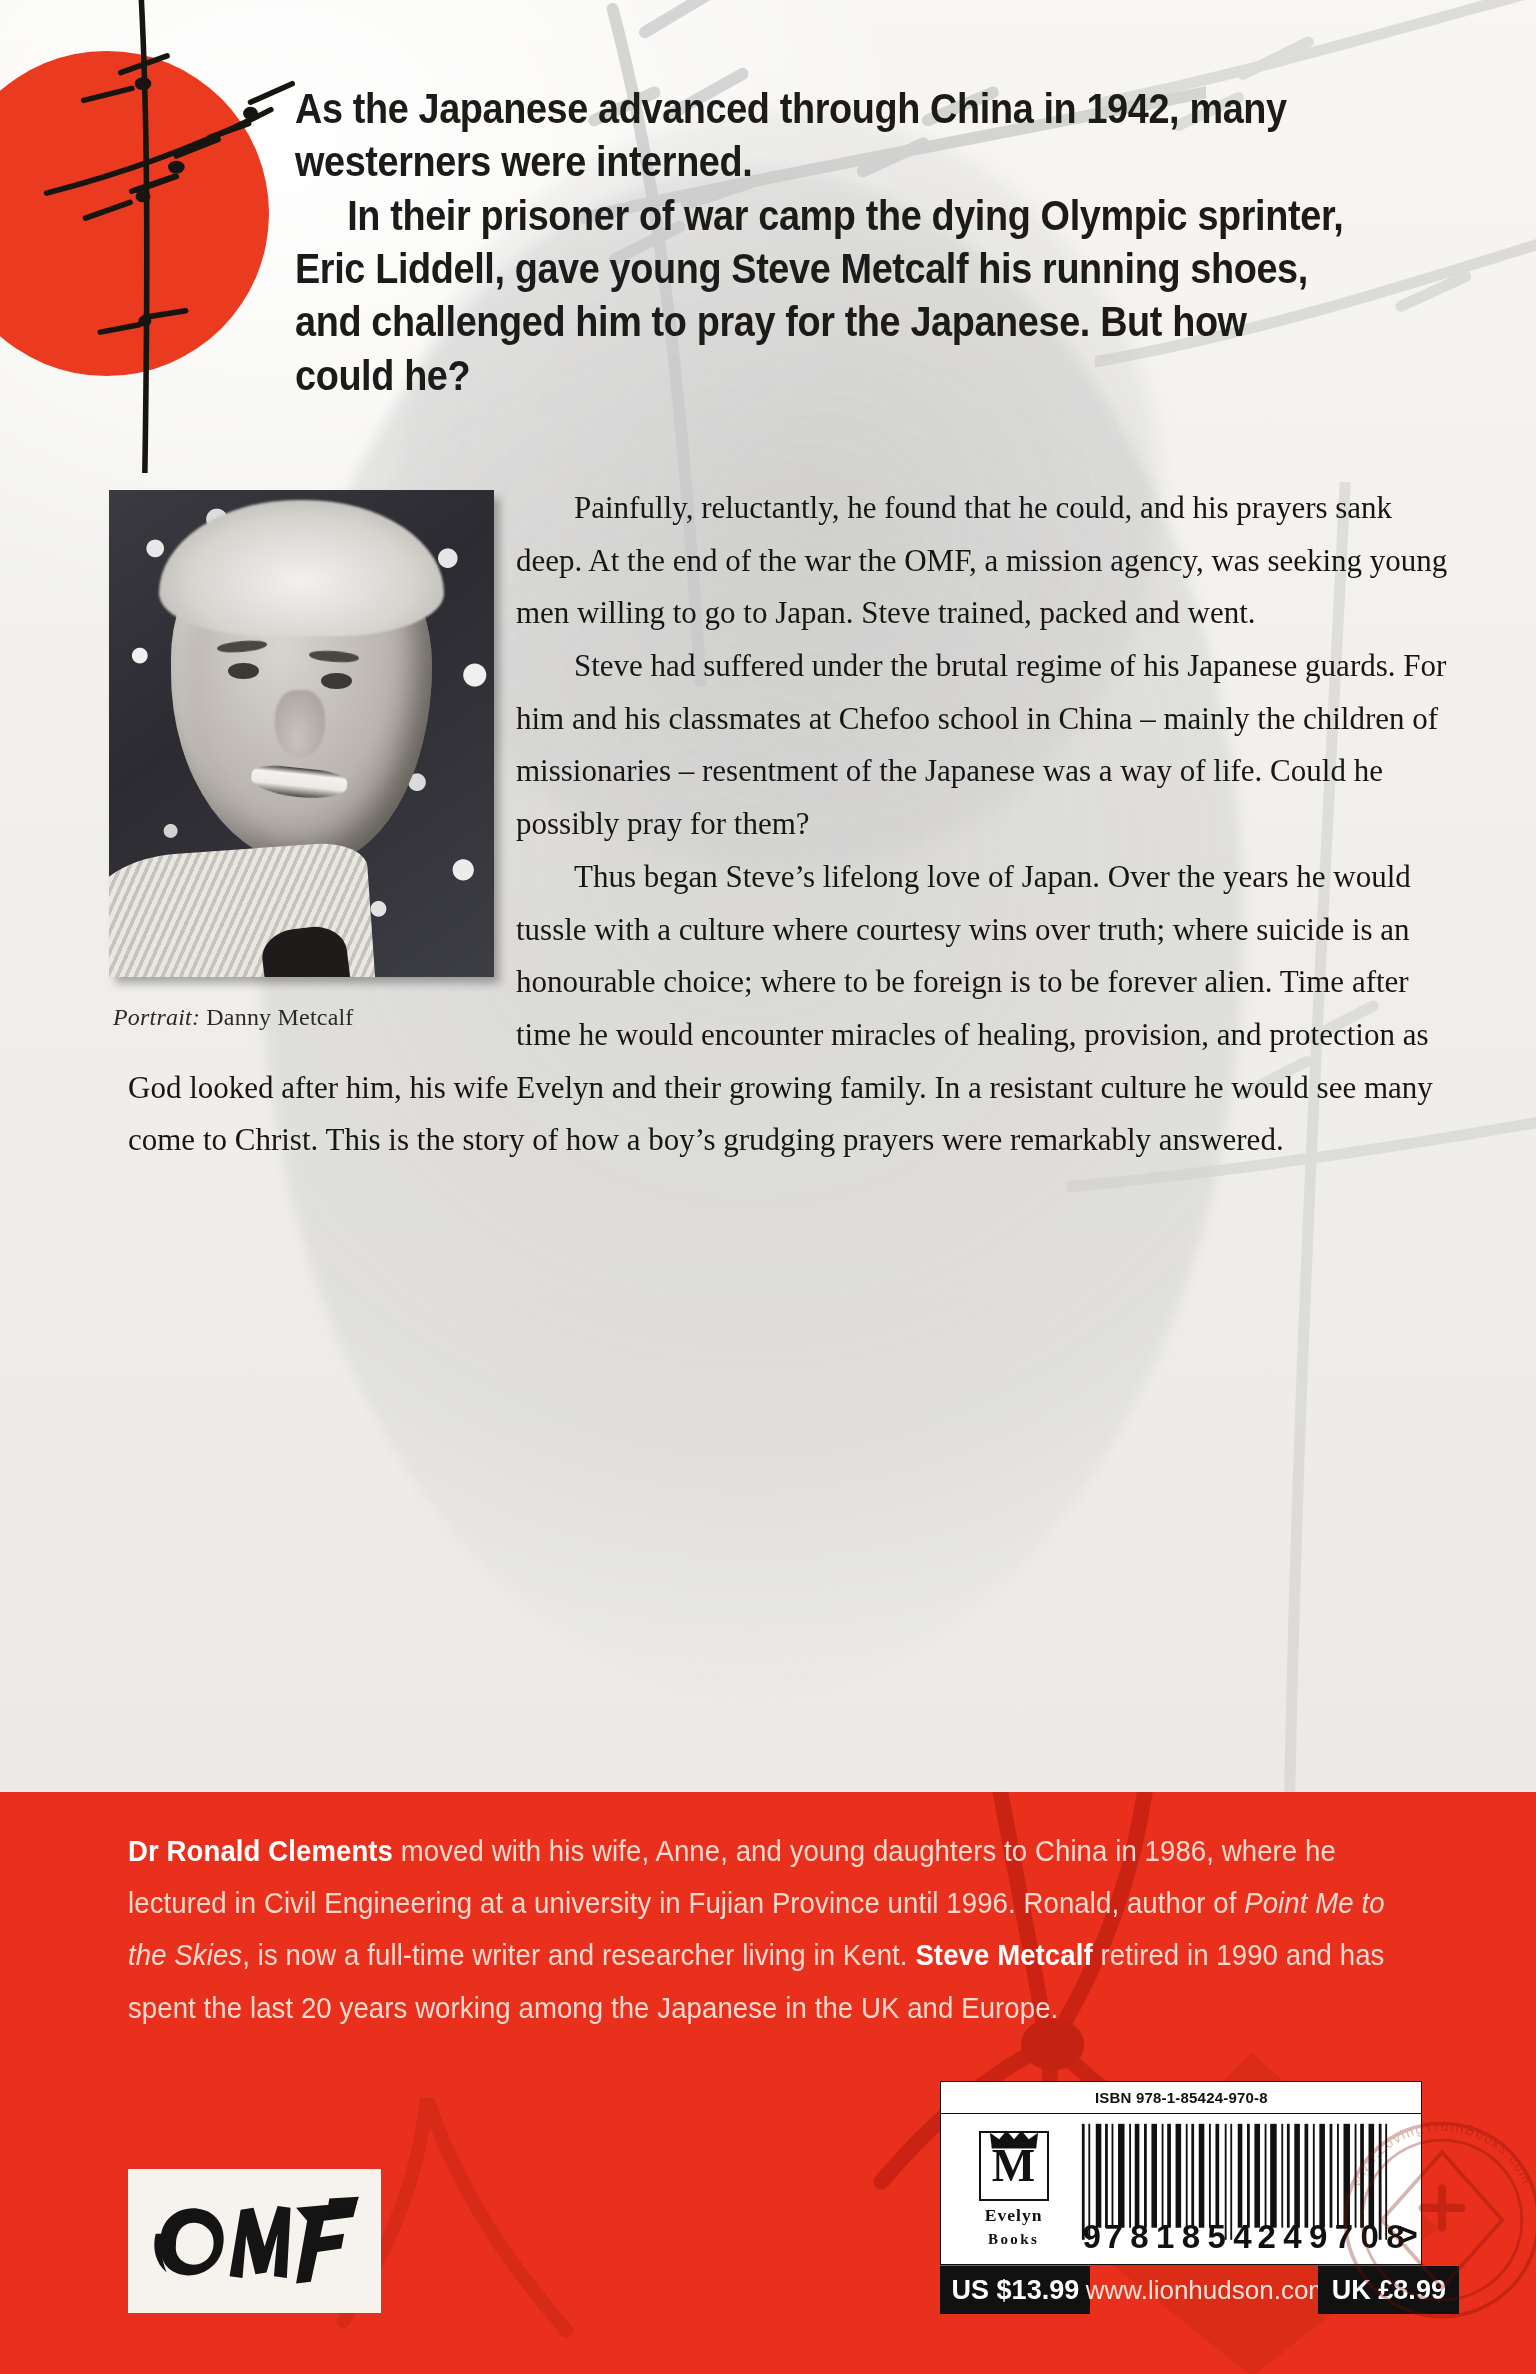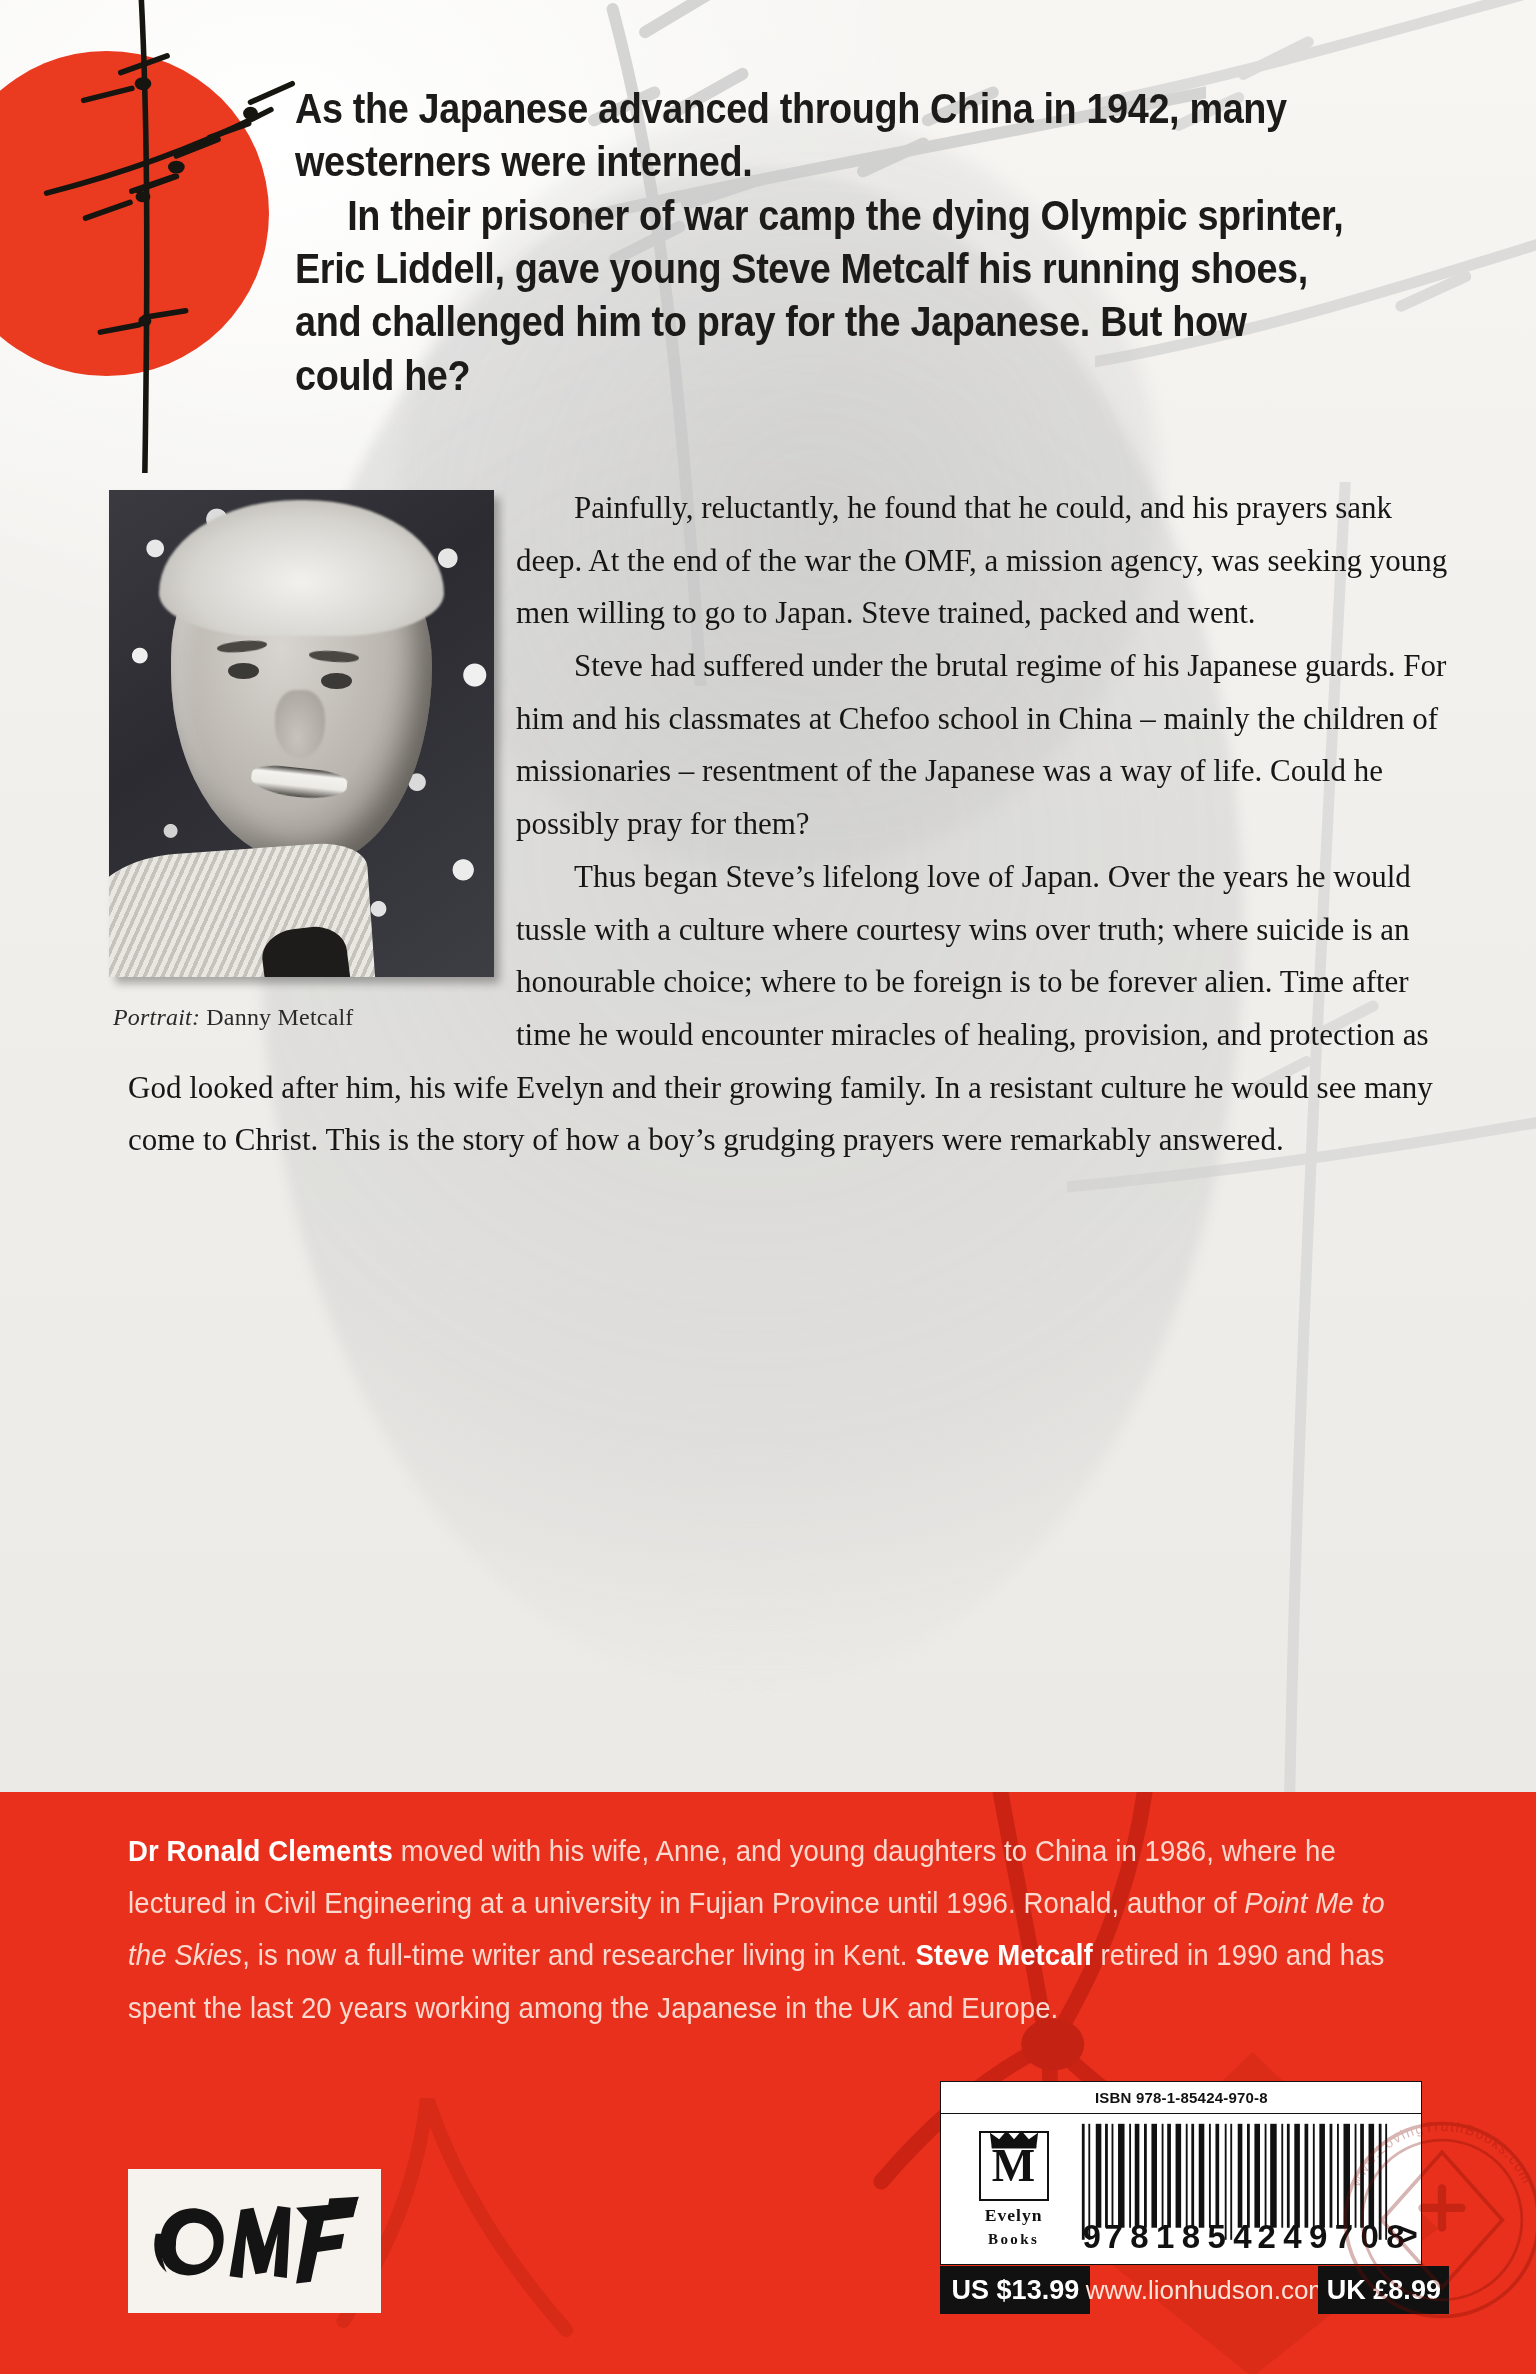--- a/index.html
+++ b/index.html
@@ -240,21 +240,21 @@
   .price-row {
     position: absolute; left: 7.4px; top: 185px; width: 519px; height: 48px; padding-left: 30px;
   }
   .price-us, .price-uk {
     position: absolute; top: 0; height: 48px;
     background: #111; color: #fff;
     font-family: "Liberation Sans", sans-serif; font-weight: bold; font-size: 27px;
     display: flex; align-items: center; justify-content: center;
   }
   .price-us { left: 0; width: 150px; }
-  .price-uk { left: 378px; width: 131px; }
+  .price-uk { left: 378px; width: 141px; }
   .web-url {
     position: absolute; left: 158px; top: 0; width: 219px; height: 48px;
     display: flex; align-items: center; justify-content: center;
     font-family: "Liberation Sans", sans-serif; font-size: 26px; color: #fde2d8;
   }
 
   .stamp {
     position: absolute; left: 1326px; top: 2104px; width: 232px; height: 232px;
     opacity: .30;
   }

